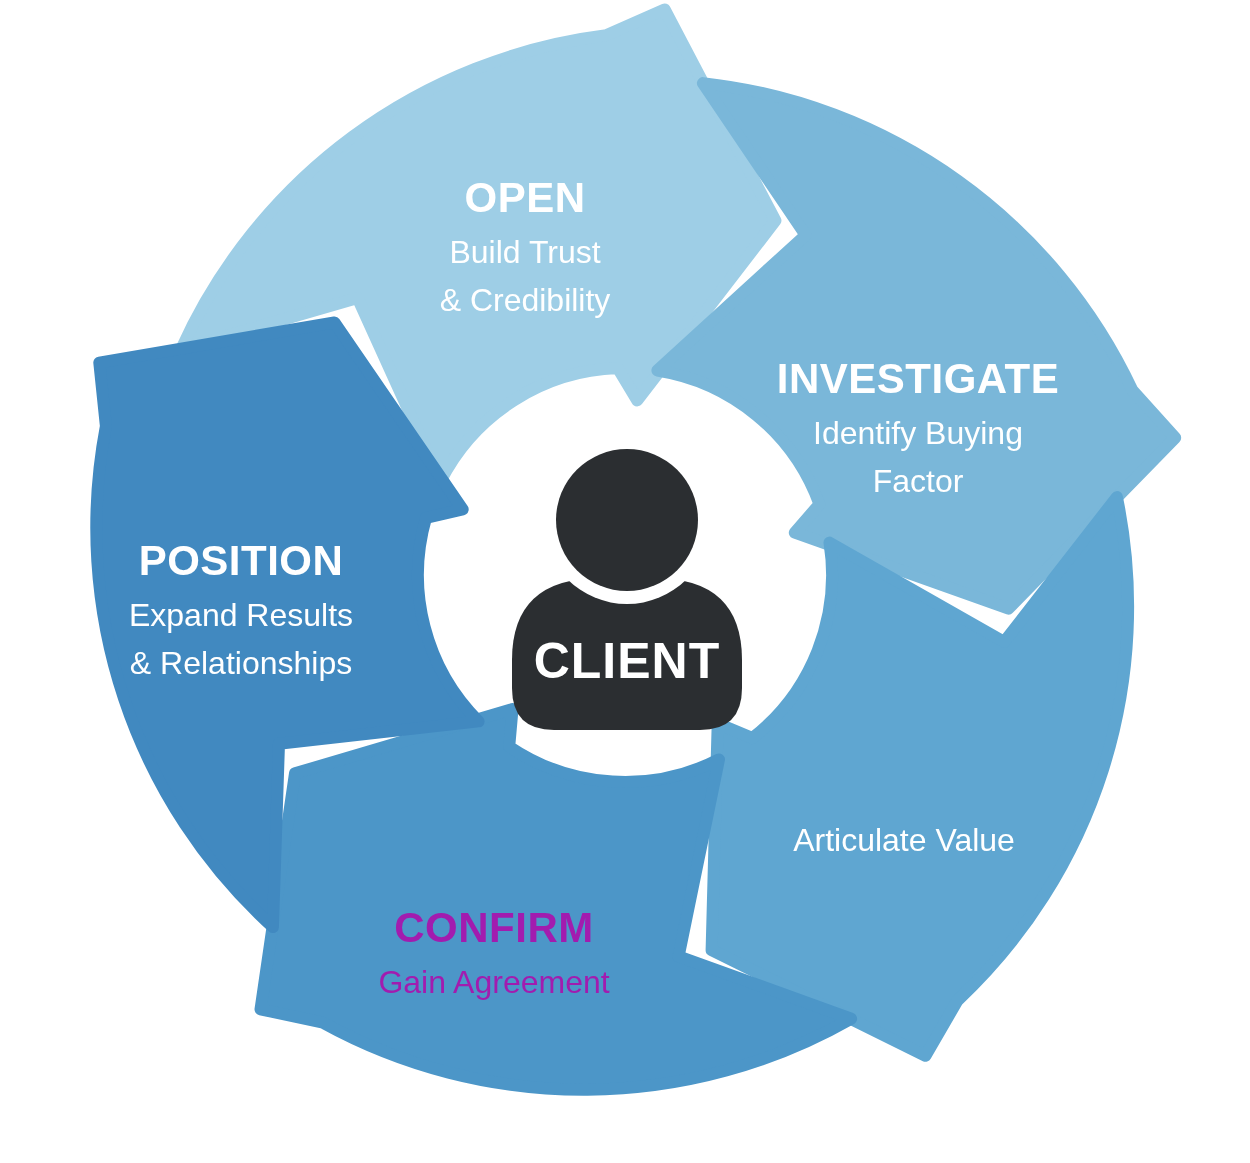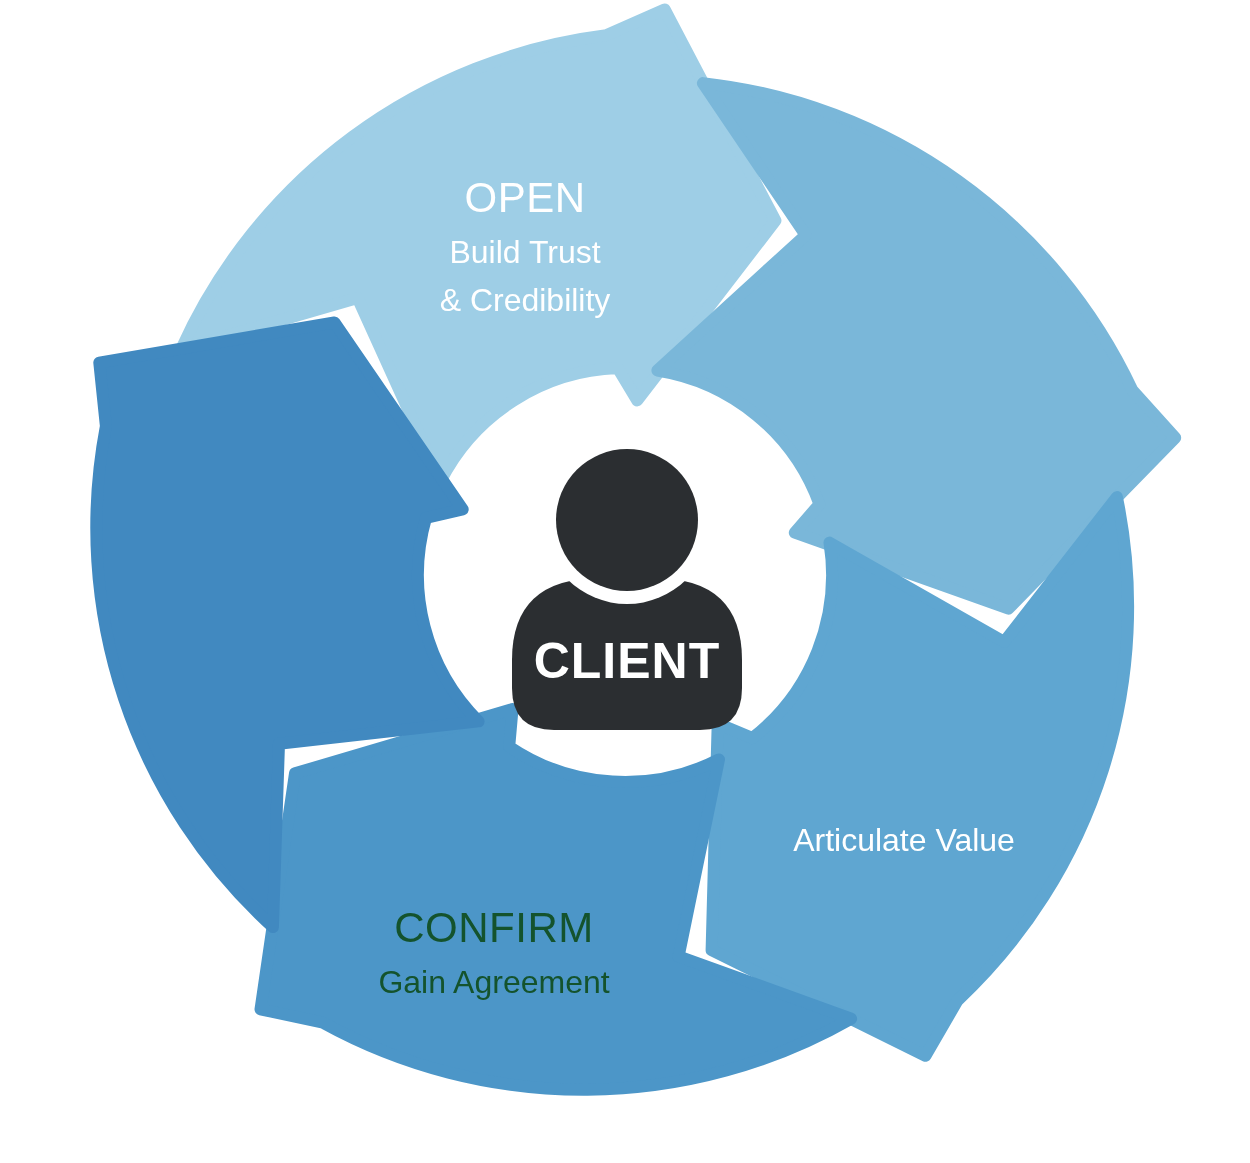--- a/index.html
+++ b/index.html
@@ -25,21 +25,21 @@
   .seg-label {
     position: absolute;
     transform: translate(-50%, -50%);
     text-align: center;
     color: #ffffff;
     pointer-events: none;
     width: 420px;
   }
   .seg-title {
     font-size: 42px;
-    font-weight: normal;
+    font-weight: bold;
     letter-spacing: 0.5px;
     line-height: 1.1;
     margin-bottom: 7px;
   }
   .seg-subtitle {
     font-size: 32px;
     font-weight: normal;
     line-height: 1.5;
     white-space: pre-line;
   }
@@ -87,24 +87,34 @@
       <text id="client-text" class="client-text" x="627" y="678" text-anchor="middle" fill="#ffffff">CLIENT</text>
     </g>
   </svg>
 
   <div class="seg-label" id="label-open" style="color: rgb(255, 255, 255);">
     <div class="seg-title">OPEN</div>
     <div class="seg-subtitle">Build Trust
 &amp; Credibility</div>
   </div>
 
+  <div class="seg-label" id="label-investigate" style="color: rgb(255, 255, 255);">
+    <div class="seg-title">INVESTIGATE</div>
+    <div class="seg-subtitle">Identify Buying
+Factor</div>
+  </div>
 
   <div class="seg-label" id="label-present" style="color: rgb(255, 255, 255);">
     <div class="seg-subtitle">Articulate Value</div>
   </div>
 
-  <div class="seg-label" id="label-confirm" style="color: #14532d;">
+  <div class="seg-label" id="label-confirm" style="color: #a21caf;">
     <div class="seg-title">CONFIRM</div>
     <div class="seg-subtitle">Gain Agreement</div>
   </div>
 
+  <div class="seg-label" id="label-position" style="color: rgb(255, 255, 255);">
+    <div class="seg-title">POSITION</div>
+    <div class="seg-subtitle">Expand Results
+&amp; Relationships</div>
+  </div>
 
 </div>
 
 </body></html>

